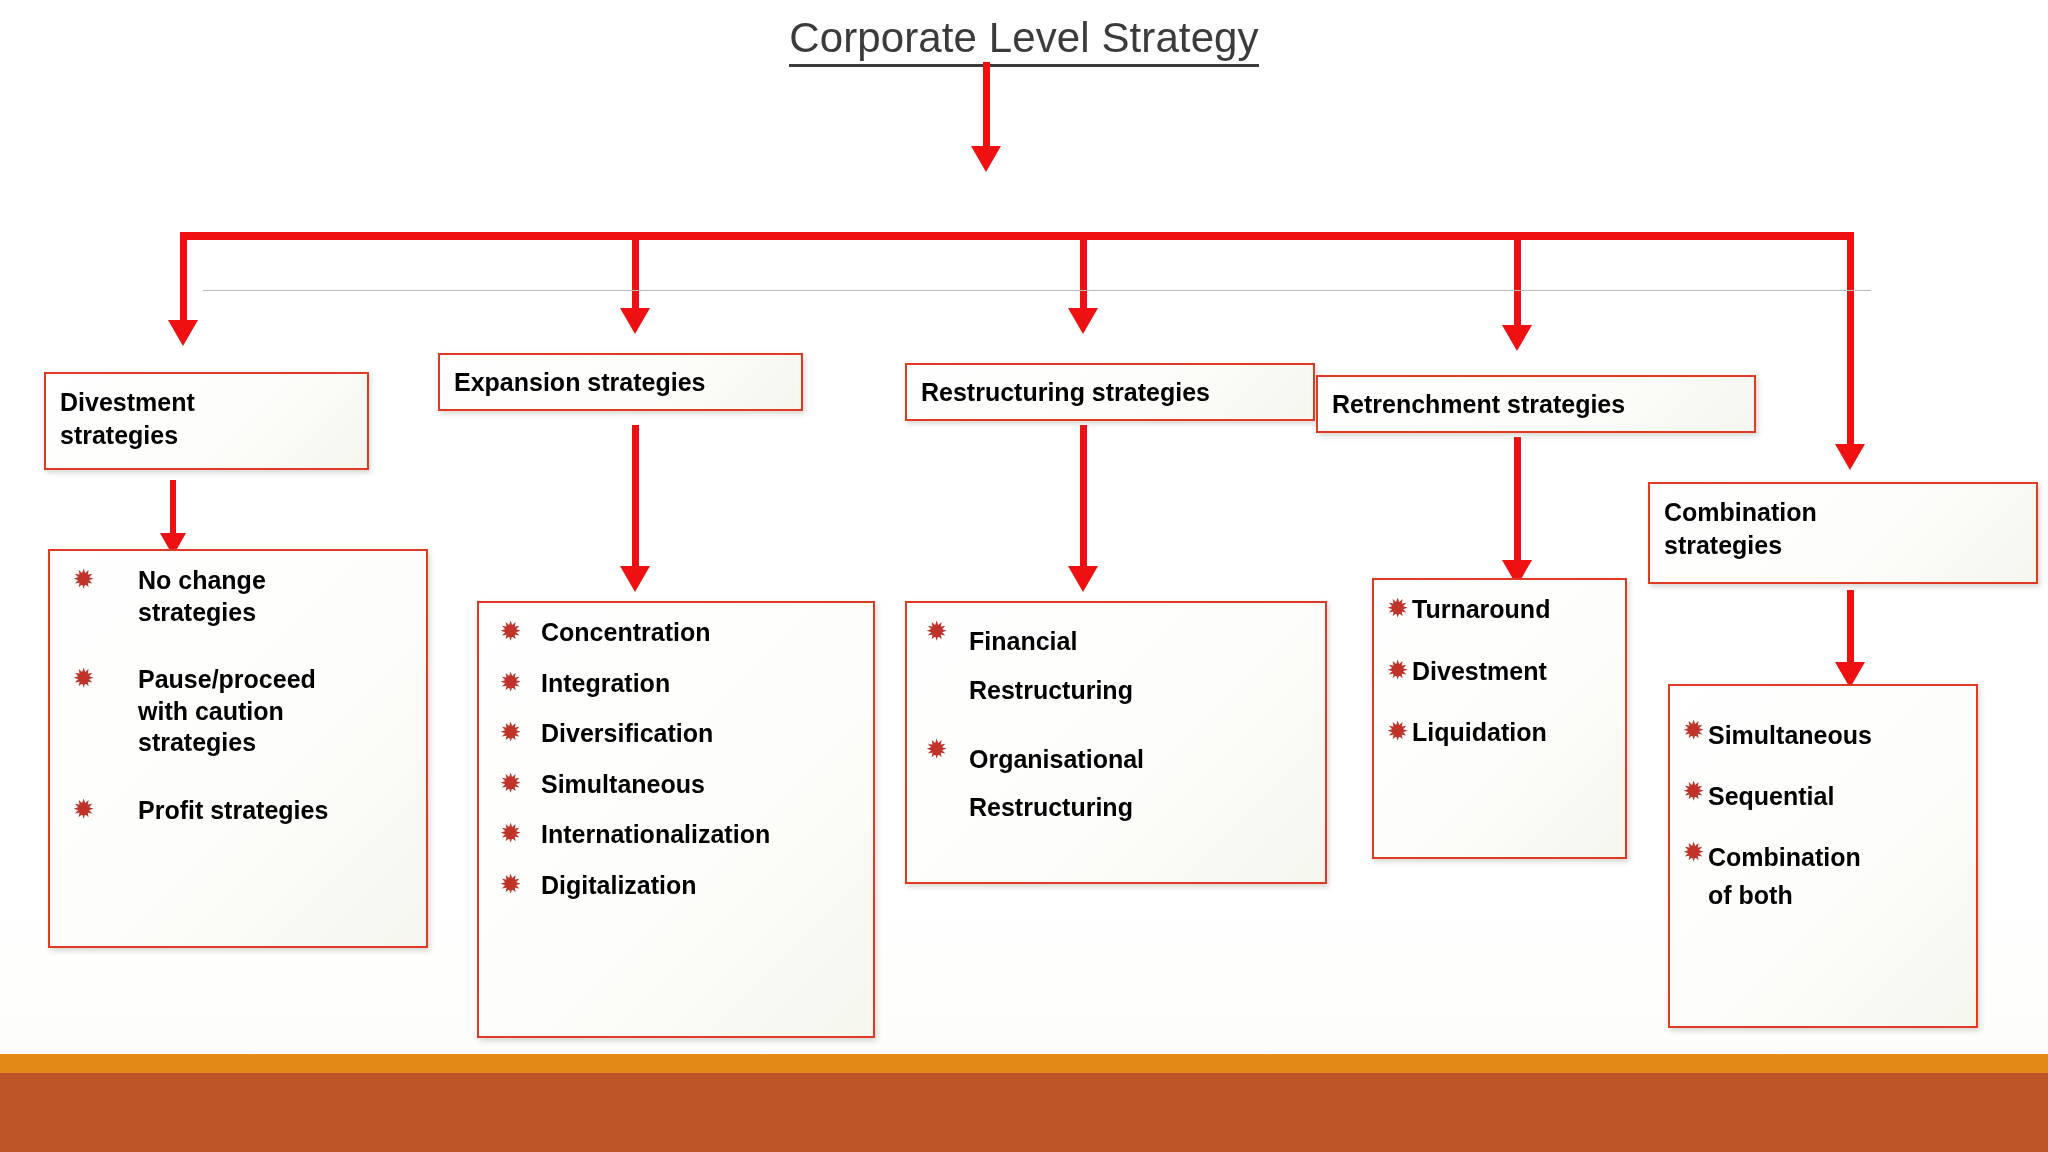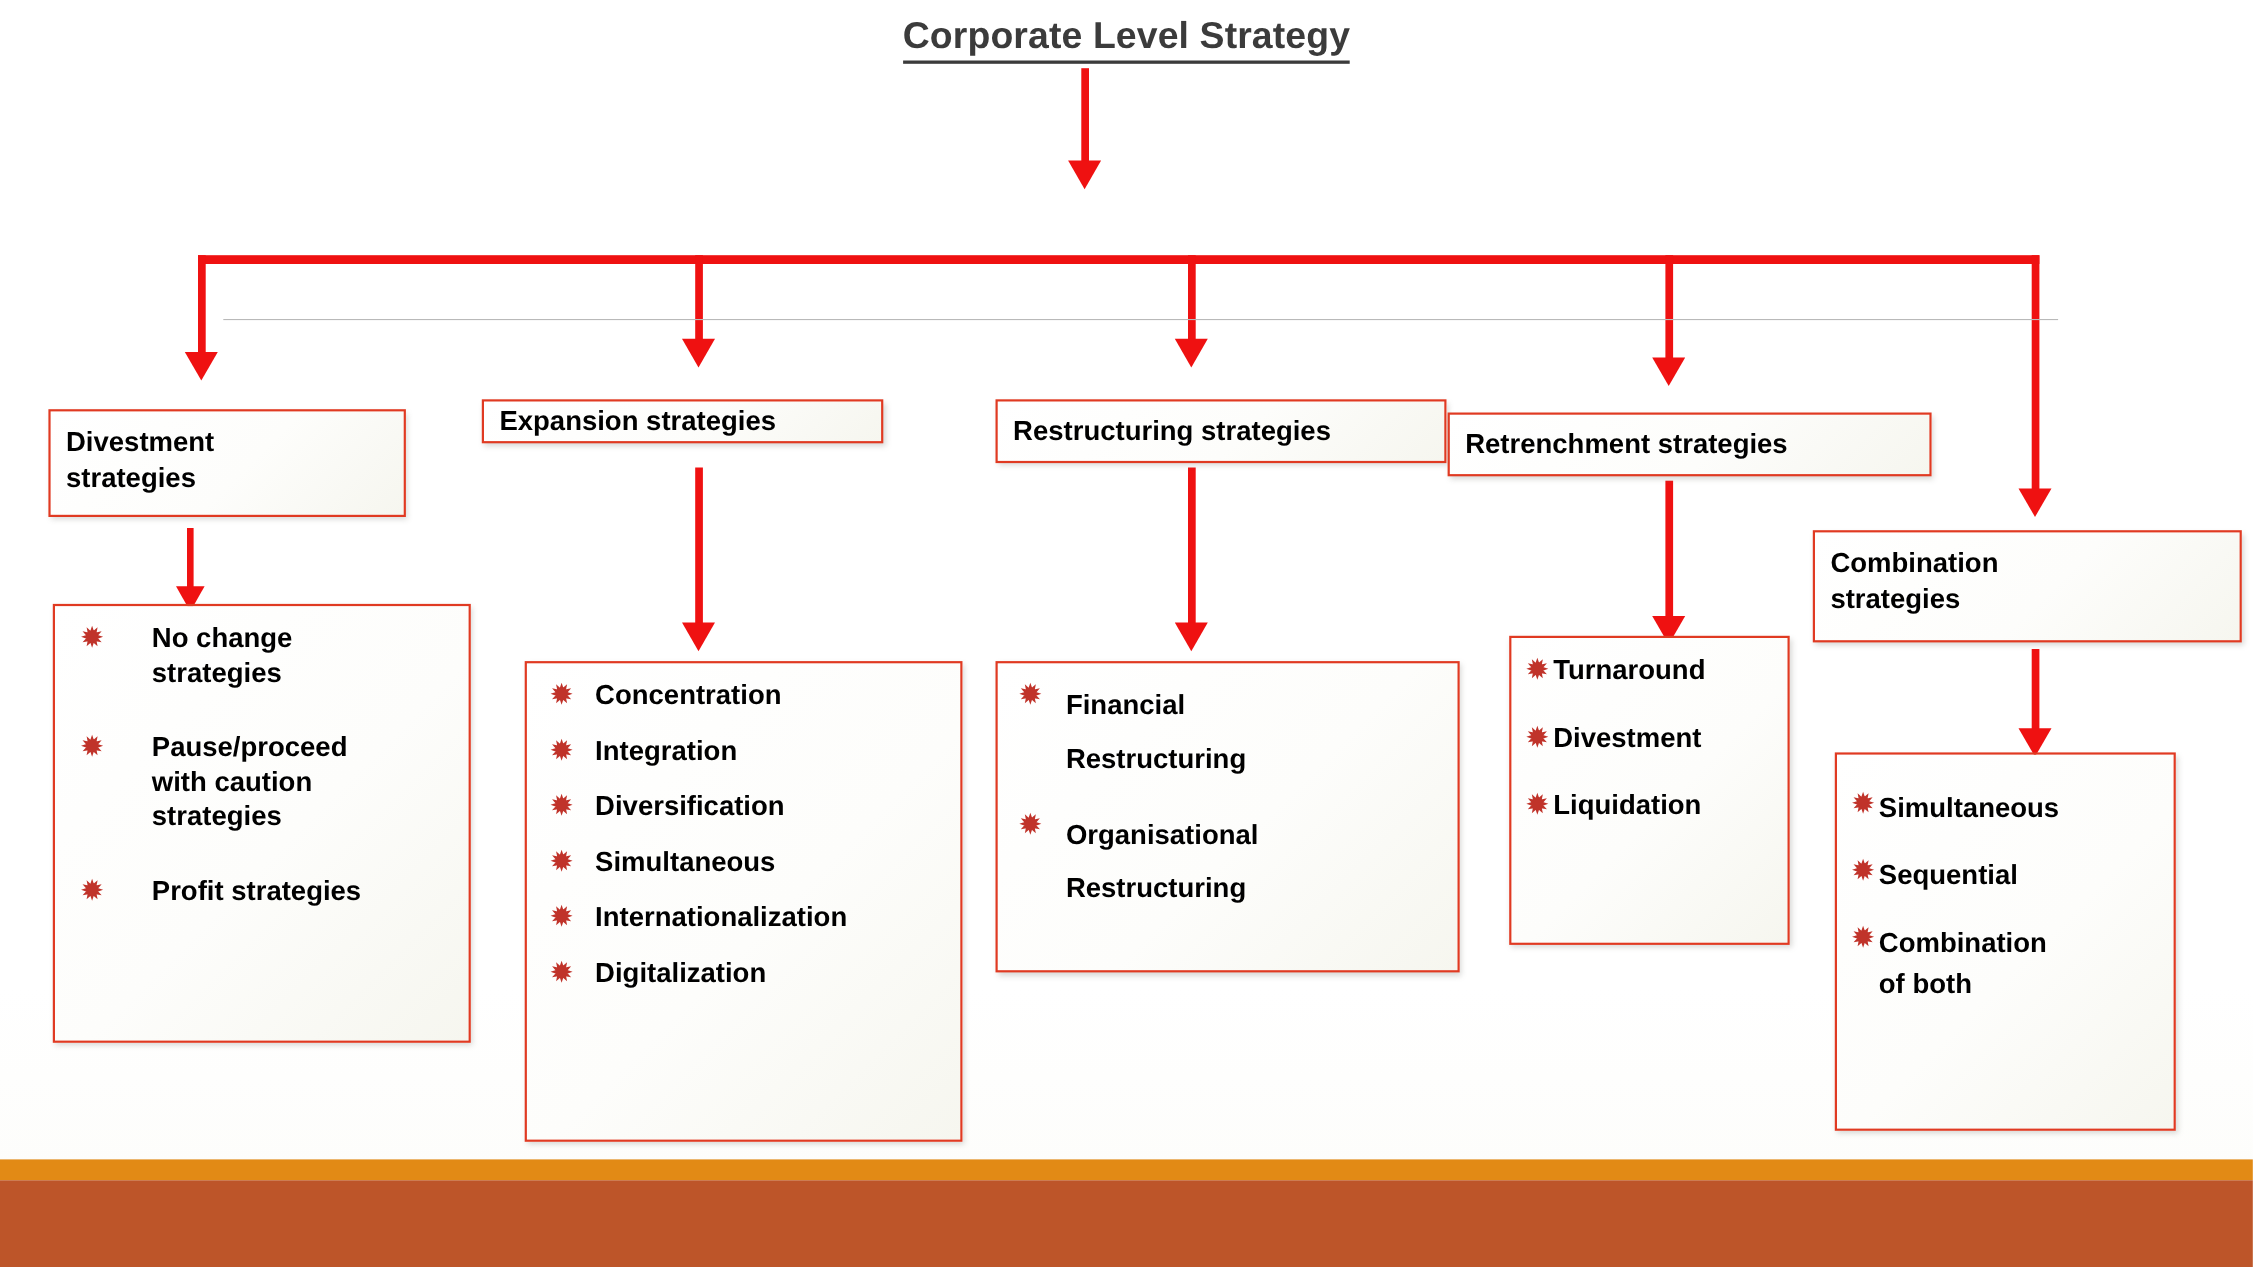--- a/index.html
+++ b/index.html
@@ -13,22 +13,22 @@
   #slide{
     position:absolute;inset:0;
     background:linear-gradient(180deg,#ffffff 0%,#ffffff 78%,#fdfdfb 92%,#fbfaf6 100%);
   }
 
   
   .title{
     position:absolute;
     left:0;right:0;top:14px;
     text-align:center;
-    font-size:34px;
-    font-weight:bold;
+    font-size:42px;
+    font-weight:normal;
     color:#3b3b3b;
     letter-spacing:.1px;
   }
   .title span{
     border-bottom:3px solid #3b3b3b;
     padding-bottom:3px;
   }
 
   
   .grey-rule{
@@ -161,21 +161,21 @@
   <div class="vline" style="left:1847px;top:590px;height:80px;"></div>
   <div class="arrow-head" style="left:1835px;top:662px;"></div>
 
   <div class="grey-rule"></div>
 
   <div class="box head-box two-line col-head" style="left:44px;top:372px;width:325px;height:98px;">
     <div style="white-space:pre-line;">Divestment
 strategies</div>
   </div>
 
-  <div class="box head-box" style="left:438px;top:363px;width:365px;height:40px;">
+  <div class="box head-box" style="left:438px;top:353px;width:365px;height:58px;">
     <div>Expansion strategies</div>
   </div>
 
   <div class="box head-box" style="left:877px;top:363px;width:410px;height:58px;margin-left:28px;">
     <div>Restructuring strategies</div>
   </div>
 
   <div class="box head-box" style="left:1316px;top:375px;width:440px;height:58px;">
     <div>Retrenchment strategies</div>
   </div>

